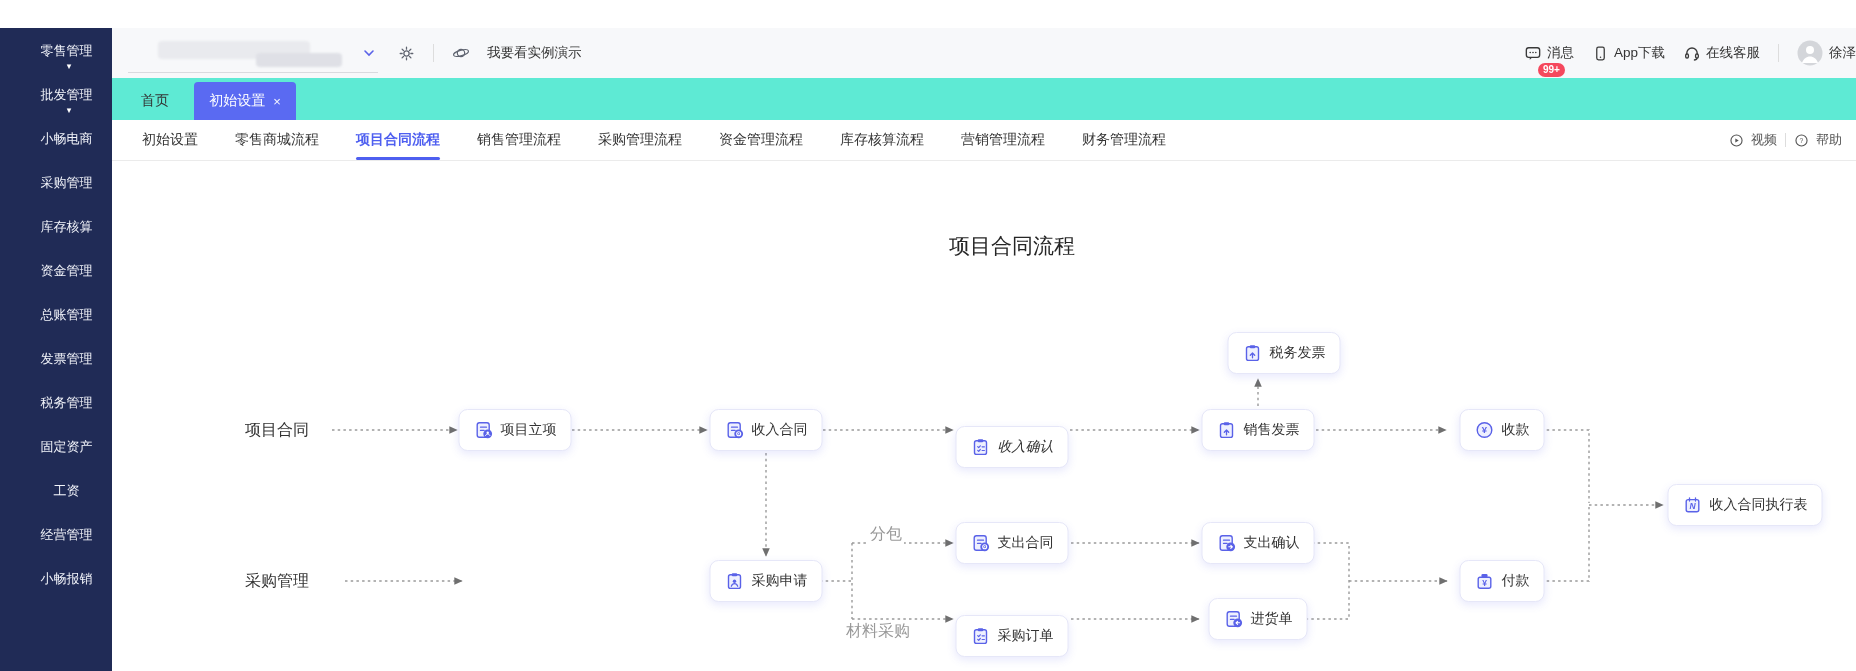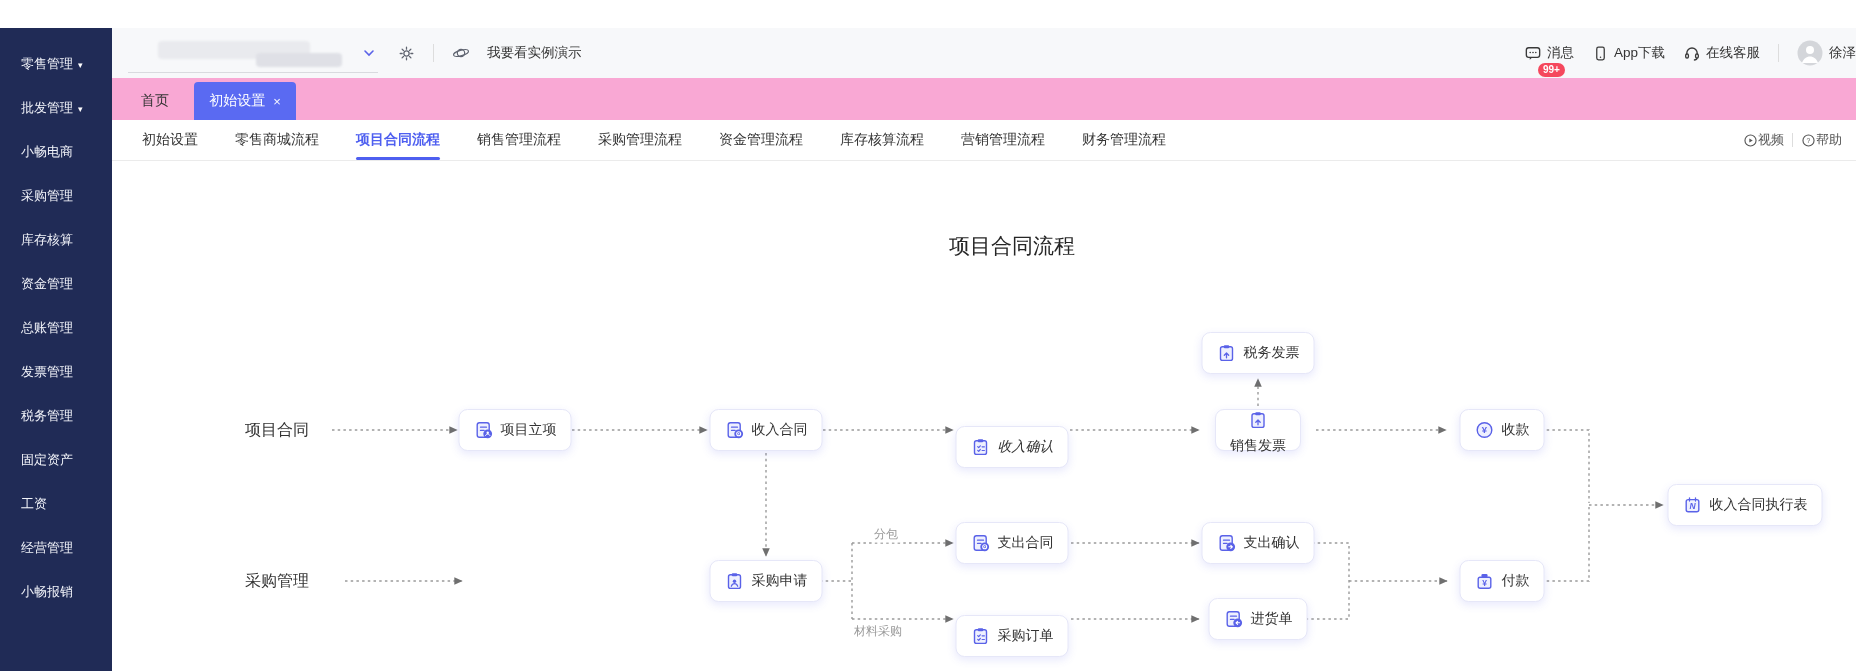--- a/index.html
+++ b/index.html
@@ -12,63 +12,63 @@
   .top-strip{height:28px; background:#fff;}
   .app{display:flex; height:643px;}
 
   
   .sidebar{width:112px; background:var(--navy); color:#fff; flex:none; display:flex; flex-direction:column;}
   .logo{padding:8px 8px 6px 10px;}
   .logo-row{display:flex; align-items:center; gap:5px;}
   .logo-row .bname{font-size:11.5px; white-space:nowrap; overflow:hidden;}
   .edition{font-size:11px; margin-top:4px; color:#e8ebf5;}
   .menu{padding-top:14px;}
-  .side-item{height:44px; display:flex; align-items:center; padding-left:21px; font-size:13px; color:#f2f4fa; cursor:pointer; white-space:nowrap;}
+  .side-item{height:44px; display:flex; align-items:center; padding-left:21px; font-size:13px; color:#f2f4fa; cursor:pointer; white-space:nowrap;flex-direction:column;}
   .side-item .caret{font-size:9px; margin-left:5px; color:#fff; transform:translateY(1px);}
 
   
   .main{flex:1; display:flex; flex-direction:column; min-width:0;}
   .topbar{height:50px; background:#f7f8fa; display:flex; align-items:center; padding-left:16px; position:relative;}
   .search-wrap{position:relative; width:250px; height:40px; border-bottom:1px solid #d9dadf; display:flex; align-items:center;}
   .redact1{position:absolute; left:30px; top:8px; width:152px; height:18px; background:#e9eaee; border-radius:4px; filter:blur(1px);}
   .redact2{position:absolute; left:128px; top:20px; width:86px; height:14px; background:#dfe0e6; border-radius:4px; filter:blur(1px);}
   .sw-chevron{position:absolute; right:2px; top:13px;}
   .tb-icon{display:inline-flex; align-items:center; justify-content:center; cursor:pointer;}
   .tb-gear{margin-left:20px;}
   .tb-divider{width:1px; height:18px; background:#ddd; margin:0 18px;}
   .demo-link{display:flex; align-items:center; gap:17px; font-size:13.5px; color:#333; cursor:pointer;}
   .tb-right{margin-left:auto; display:flex; align-items:center; gap:18px; padding-right:0;}
   .tb-item{display:flex; align-items:center; gap:5px; font-size:13.5px; color:#333; cursor:pointer; position:relative;}
   .badge{position:absolute; top:-12px; left:14px; background:#f5485d; color:#fff; font-size:10px; line-height:14px; padding:0 5px; border-radius:8px; font-weight:bold;margin-top:31px;}
   .avatar-wrap{display:flex; align-items:center; gap:6px; cursor:pointer;}
   .uname{font-size:13.5px; white-space:nowrap;}
 
   
-  .wintabs{height:42px; background:#f9a8d4; display:flex; align-items:flex-end; padding-left:14px;}
+  .wintabs{height:42px; background:#5eead4; display:flex; align-items:flex-end; padding-left:14px;}
   .wtab-home{width:58px; height:38px; display:flex; align-items:center; justify-content:center; font-size:14px; color:#333; cursor:pointer;}
   .wtab-active{min-width:102px; height:38px; background:#5a6af2; color:#fff; border-radius:4px 4px 0 0; display:flex; align-items:center; justify-content:center; gap:8px; font-size:14px; margin-left:10px; cursor:pointer;}
   .wtab-close{font-size:13px; cursor:pointer; opacity:.95;}
 
   
   .content{flex:1; background:#fff; position:relative;}
   .flowtabs{height:41px; border-bottom:1px solid #ebebeb; display:flex; align-items:stretch; padding:0 14px 0 30px; position:relative;}
   .ftabs{display:flex; gap:37px;}
   .ftab{display:flex; align-items:center; font-size:14px; color:#333; cursor:pointer; position:relative; white-space:nowrap;}
   .ftab.active{color:var(--accent); font-weight:bold;}
   .ftab.active::after{content:""; position:absolute; left:0; right:0; bottom:0; height:3px; background:var(--accent); border-radius:2px;}
   .ftools{margin-left:auto; display:flex; align-items:center; gap:8px; font-size:13px; color:#555;}
-  .ftool{display:flex; align-items:center; gap:0; cursor:pointer;}
+  .ftool{display:flex; align-items:center; gap:7px; cursor:pointer;}
   .ftool-div{width:1px; height:14px; background:#ddd;}
 
   
   .flow-layer{position:absolute; left:0; top:0; width:1856px; height:671px; pointer-events:none;}
   .flow-layer svg.wires{position:absolute; left:0; top:0;}
   .page-title{position:absolute; transform:translate(-50%,-50%); font-size:21px; font-weight:500; color:#262626; white-space:nowrap;}
   .lane-label{position:absolute; transform:translateY(-50%); font-size:16px; color:#333; white-space:nowrap;}
-  .edge-label{position:absolute; transform:translate(-50%,-50%); font-size:12px; color:#999; white-space:nowrap; background:#fff; padding:0 2px;}
+  .edge-label{position:absolute; transform:translate(-50%,-50%); font-size:16px; color:#999; white-space:nowrap; background:#fff; padding:0 2px;}
   .fnode{
     position:absolute; transform:translate(-50%,-50%);
     display:inline-flex; align-items:center; gap:7px;
     height:42px; padding:0 14px; background:#fff;
     border:1px solid #e6e7f8; border-radius:9px;
     box-shadow:0 3px 9px rgba(90,98,232,.14);
     font-size:14px; color:#333; white-space:nowrap;
     pointer-events:auto; cursor:pointer;
   }
   .fnode .nicon{display:inline-flex;}
@@ -308,31 +308,31 @@
     <div class="fnode" style="left: 1012px; top: 447px; font-style: italic;">
       <span class="nicon">
         <svg width="20" height="20" viewBox="0 0 20 20">
           <rect x="4" y="3.8" width="12" height="13.6" rx="2" fill="#eef0fe" stroke="#5a62e8" stroke-width="1.4"></rect>
           <rect x="7.2" y="2.2" width="5.6" height="3.1" rx="1.2" fill="#5a62e8"></rect>
           <path d="M7.2 9.6l1 1 1.6-1.8M11.6 9.8h2.3M7.2 13.3l1 1 1.6-1.8M11.6 13.5h2.3" stroke="#5a62e8" stroke-width="1.2" fill="none" stroke-linecap="round" stroke-linejoin="round"></path>
         </svg>
       </span>
       <span>收入确认</span>
     </div>
-    <div class="fnode" style="left: 1258px; top: 430px; flex-direction: column;">
+    <div class="fnode" style="left: 1258px; top: 430px;">
       <span class="nicon">
         <svg width="20" height="20" viewBox="0 0 20 20">
           <rect x="4" y="3.8" width="12" height="13.6" rx="2" fill="#eef0fe" stroke="#5a62e8" stroke-width="1.4"></rect>
           <rect x="7.2" y="2.2" width="5.6" height="3.1" rx="1.2" fill="#5a62e8"></rect>
           <path d="M10 14.8v-4.8m-2.2 2.2L10 10l2.2 2.2" stroke="#5a62e8" stroke-width="1.3" fill="none" stroke-linecap="round" stroke-linejoin="round"></path>
         </svg>
       </span>
       <span>销售发票</span>
     </div>
-    <div class="fnode" style="left: 1258px; top: 353px;">
+    <div class="fnode" style="left: 1284px; top: 353px;">
       <span class="nicon">
         <svg width="20" height="20" viewBox="0 0 20 20">
           <rect x="4" y="3.8" width="12" height="13.6" rx="2" fill="#eef0fe" stroke="#5a62e8" stroke-width="1.4"></rect>
           <rect x="7.2" y="2.2" width="5.6" height="3.1" rx="1.2" fill="#5a62e8"></rect>
           <path d="M10 14.8v-4.8m-2.2 2.2L10 10l2.2 2.2" stroke="#5a62e8" stroke-width="1.3" fill="none" stroke-linecap="round" stroke-linejoin="round"></path>
         </svg>
       </span>
       <span>税务发票</span>
     </div>
     <div class="fnode" style="left: 1502px; top: 430px;">

